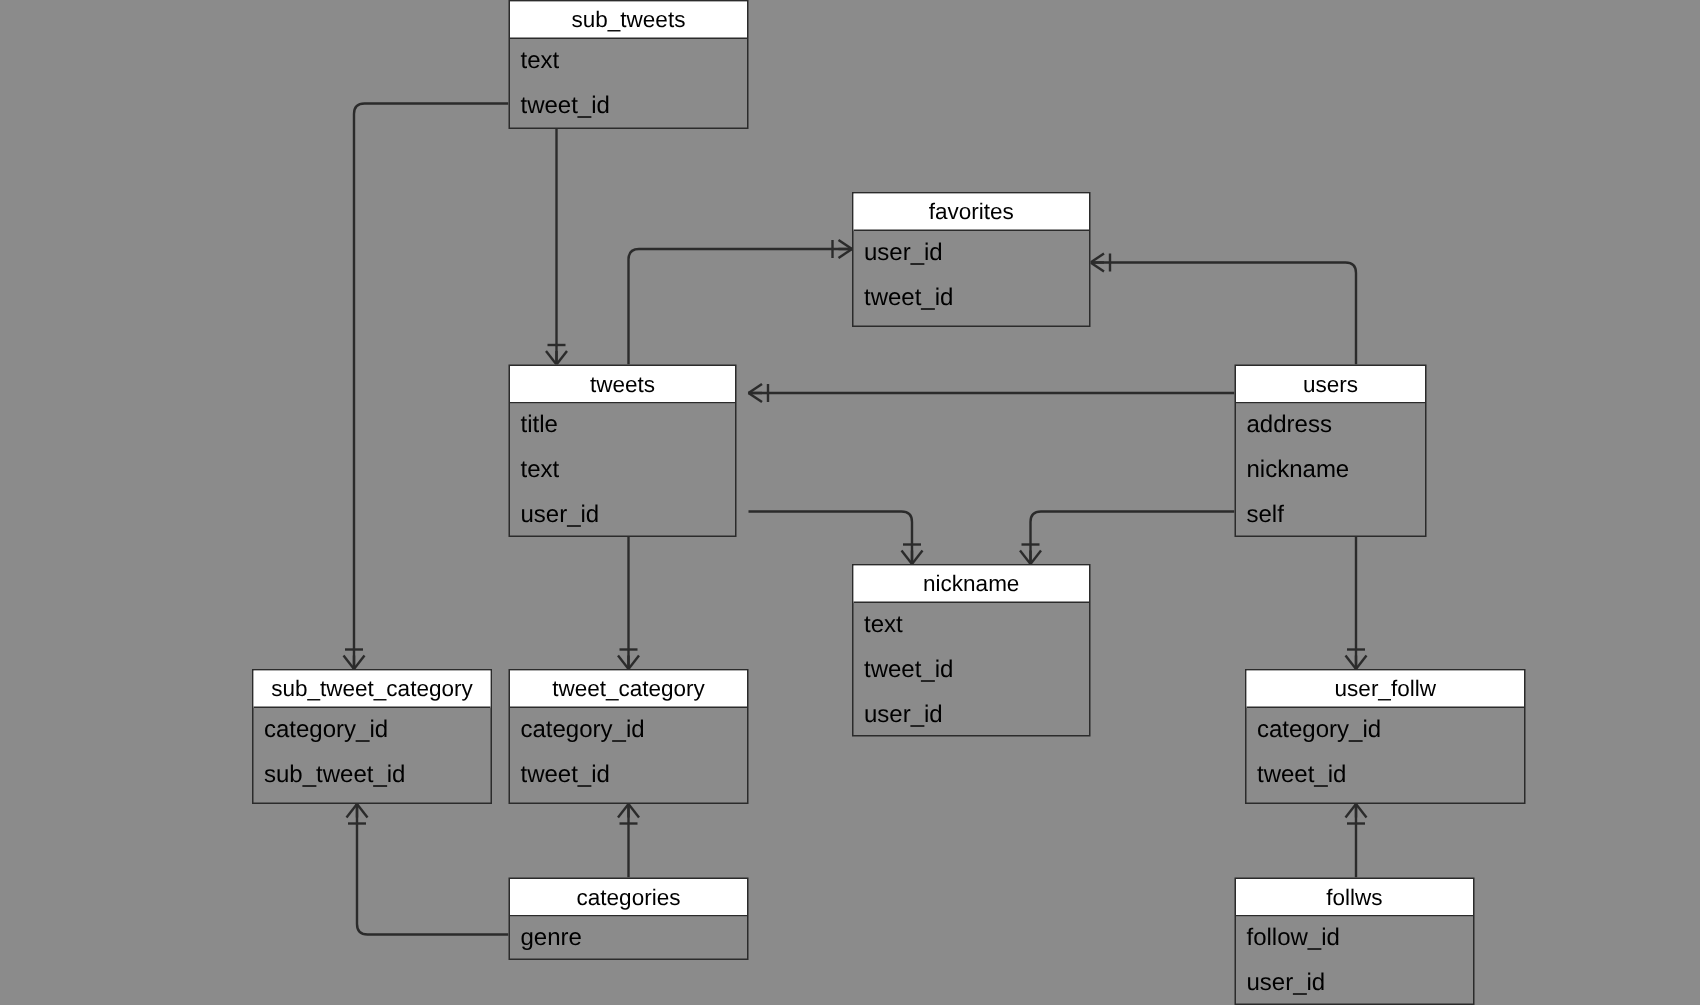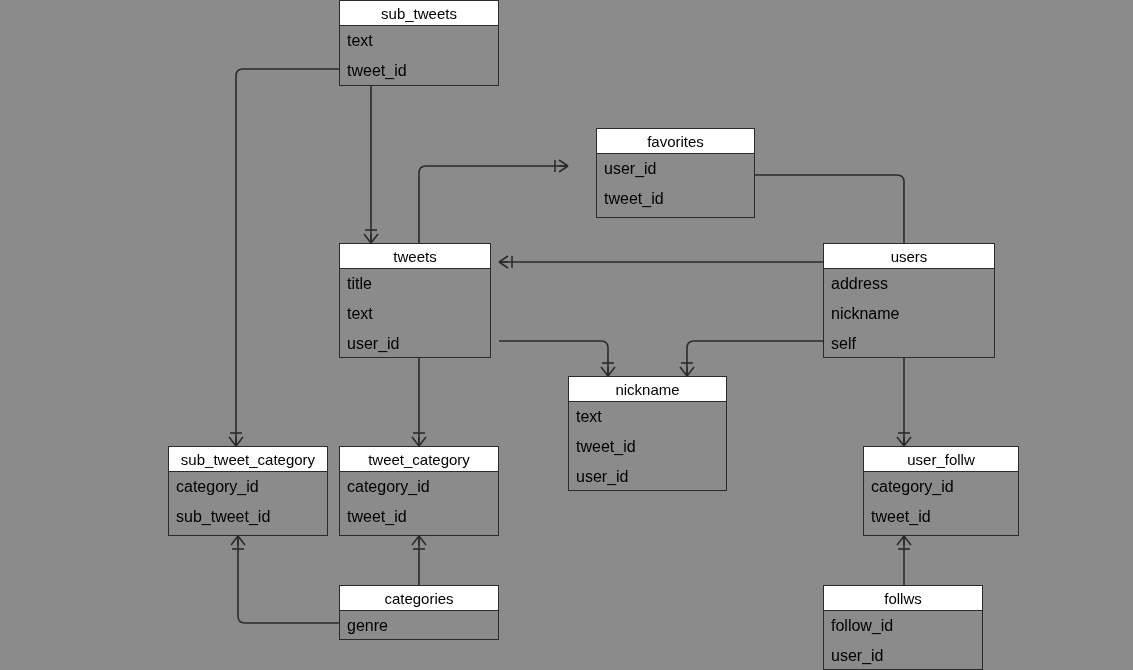--- a/index.html
+++ b/index.html
@@ -167,36 +167,36 @@
   </svg>
 
   <div id="entities">
       <div class="entity" style="left: 339px; top: 0px; width: 160px; height: 86px;">
         <div class="entity-title">sub_tweets</div>
         <ul class="entity-fields">
           <li class="entity-field">text</li>
           <li class="entity-field">tweet_id</li>
         </ul>
       </div>
-      <div class="entity" style="left: 568px; top: 128px; width: 159px; height: 90px; margin-left: 28px;">
+      <div class="entity" style="left: 568px; top: 128px; width: 159px; height: 90px;">
         <div class="entity-title">favorites</div>
         <ul class="entity-fields">
           <li class="entity-field">user_id</li>
           <li class="entity-field">tweet_id</li>
         </ul>
       </div>
       <div class="entity" style="left: 339px; top: 243px; width: 152px; height: 115px;">
         <div class="entity-title">tweets</div>
         <ul class="entity-fields">
           <li class="entity-field">title</li>
           <li class="entity-field">text</li>
           <li class="entity-field">user_id</li>
         </ul>
       </div>
-      <div class="entity" style="left: 823px; top: 243px; width: 172px; height: 115px;">
+      <div class="entity" style="left: 823px; top: 243px; width: 128px; height: 115px;">
         <div class="entity-title">users</div>
         <ul class="entity-fields">
           <li class="entity-field">address</li>
           <li class="entity-field">nickname</li>
           <li class="entity-field">self</li>
         </ul>
       </div>
       <div class="entity" style="left: 568px; top: 376px; width: 159px; height: 115px;">
         <div class="entity-title">nickname</div>
         <ul class="entity-fields">
@@ -212,21 +212,21 @@
           <li class="entity-field">sub_tweet_id</li>
         </ul>
       </div>
       <div class="entity" style="left: 339px; top: 446px; width: 160px; height: 90px;">
         <div class="entity-title">tweet_category</div>
         <ul class="entity-fields">
           <li class="entity-field">category_id</li>
           <li class="entity-field">tweet_id</li>
         </ul>
       </div>
-      <div class="entity" style="left: 863px; top: 446px; width: 156px; height: 90px;">
+      <div class="entity" style="left: 830px; top: 446px; width: 187px; height: 90px;">
         <div class="entity-title">user_follw</div>
         <ul class="entity-fields">
           <li class="entity-field">category_id</li>
           <li class="entity-field">tweet_id</li>
         </ul>
       </div>
       <div class="entity" style="left: 339px; top: 585px; width: 160px; height: 55px;">
         <div class="entity-title">categories</div>
         <ul class="entity-fields">
           <li class="entity-field">genre</li>

